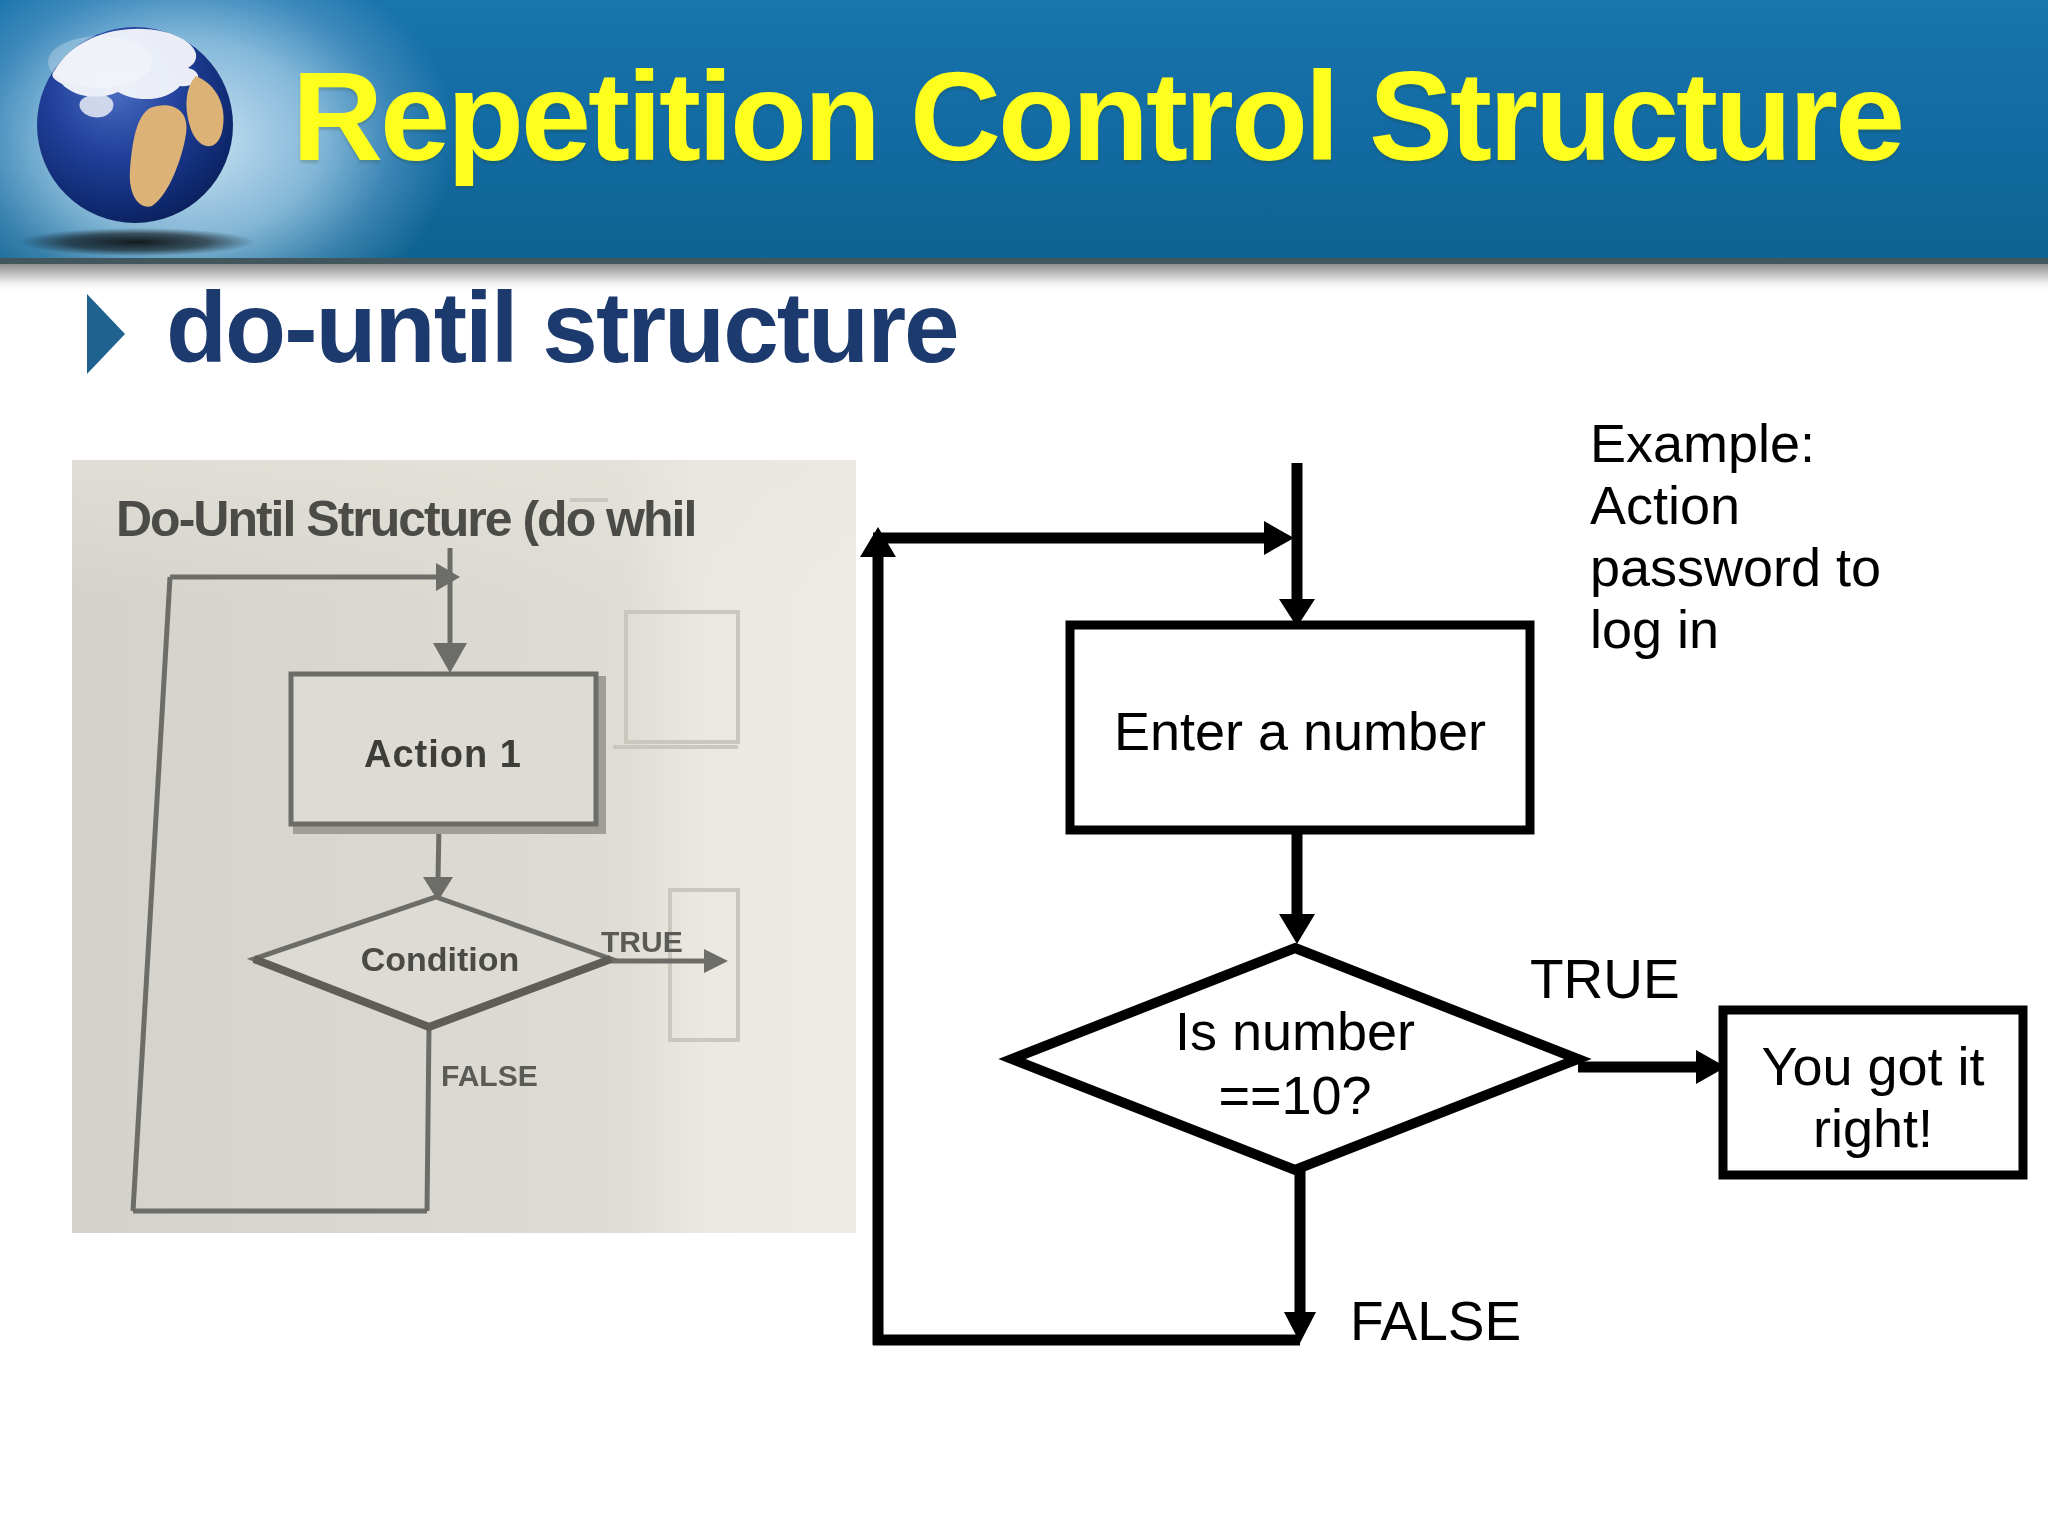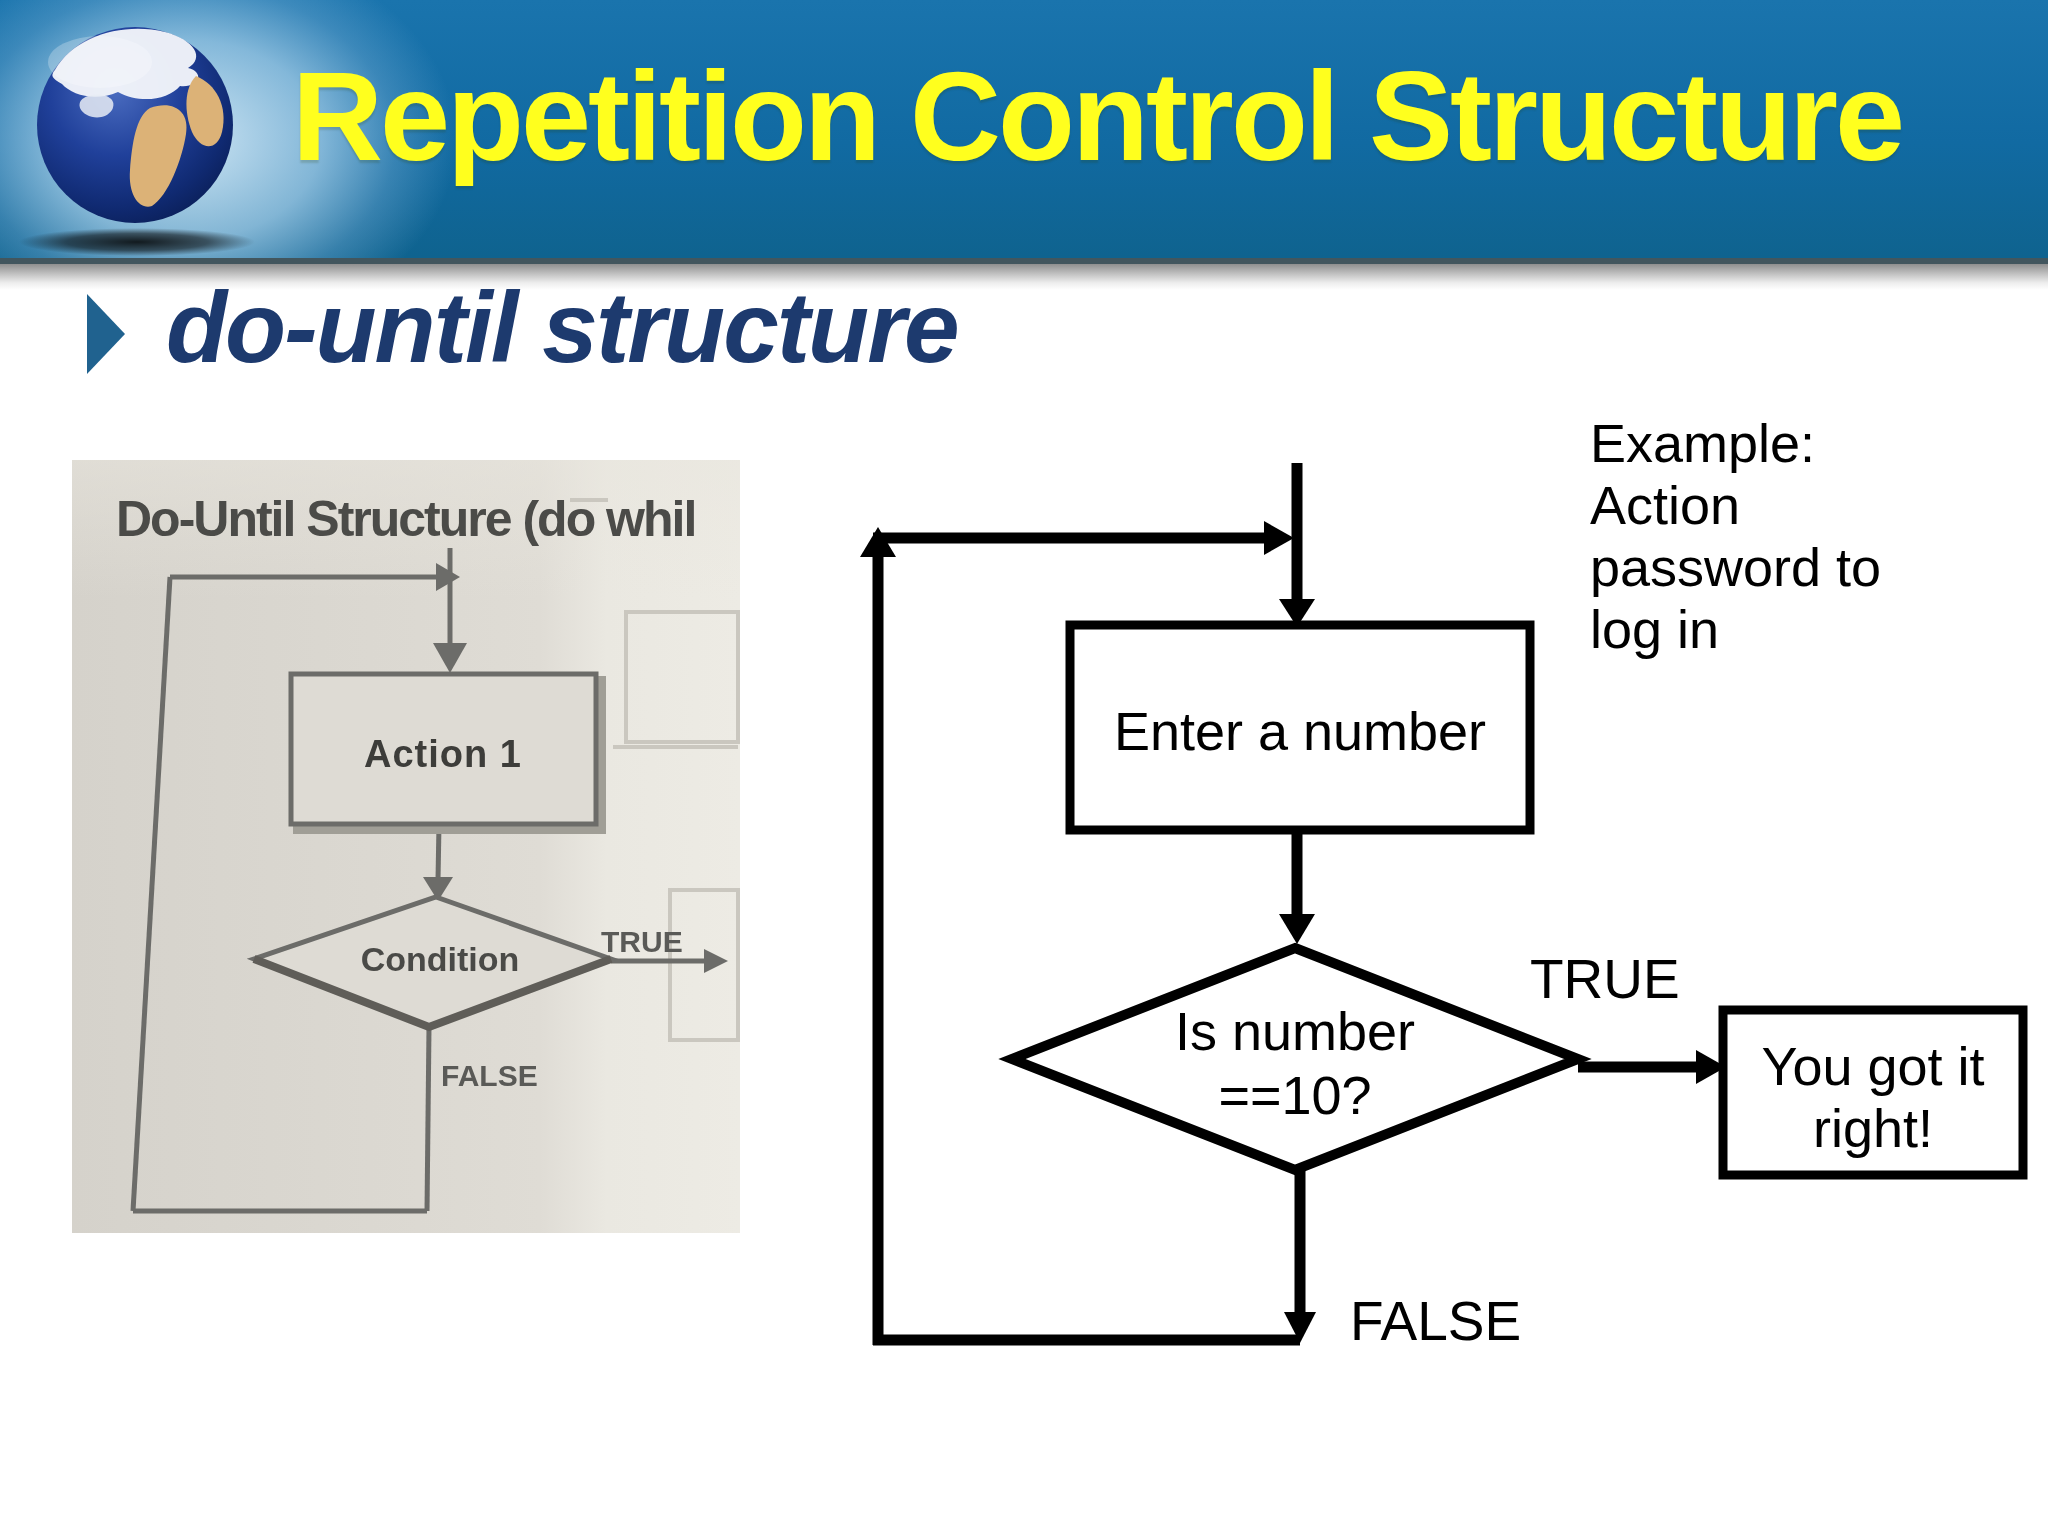--- a/index.html
+++ b/index.html
@@ -16,25 +16,25 @@
     background:linear-gradient(180deg,#8f8f8f 0%,#c4c4c4 40%,#ededed 72%,#ffffff 100%);}
   .globe-svg{position:absolute;left:0;top:0;}
   .slide-title{position:absolute;left:292px;top:52px;width:1750px;margin:0;
     font-size:126px;line-height:130px;font-weight:bold;letter-spacing:-3px;
     color:#ffff1e;white-space:nowrap;text-shadow:0 3px 2px rgba(40,60,0,.18);}
 
   
   .bullet-tri{position:absolute;left:87px;top:294px;width:0;height:0;
     border-top:40px solid transparent;border-bottom:40px solid transparent;border-left:38px solid #20628f;}
   .section-heading{position:absolute;left:166px;top:272px;margin:0;
-    font-size:100px;line-height:110px;font-weight:bold;font-style:italic;letter-spacing:-2px;
+    font-size:100px;line-height:110px;font-weight:bold;letter-spacing:-2px;
     color:#1d3a6e;white-space:nowrap;}
 
   
-  .scan{position:absolute;left:72px;top:460px;width:668px;height:773px;margin:0;overflow:hidden;
+  .scan{position:absolute;left:72px;top:460px;width:784px;height:773px;margin:0;overflow:hidden;
     background:
       linear-gradient(180deg, rgba(233,230,222,.55) 0%, rgba(233,230,222,0) 18%),
       linear-gradient(90deg,#d5d2cb 0%,#dcd9d2 52%,#dfdcd5 70%,#eae8e1 80%,#edebe4 100%);}
   .scan svg{display:block;}
   .scan text{font-family:"Liberation Sans",sans-serif;}
 
   
   .flow-svg{position:absolute;left:0;top:0;}
   .flow-svg text{font-family:"Liberation Sans",sans-serif;fill:#000;}
 

